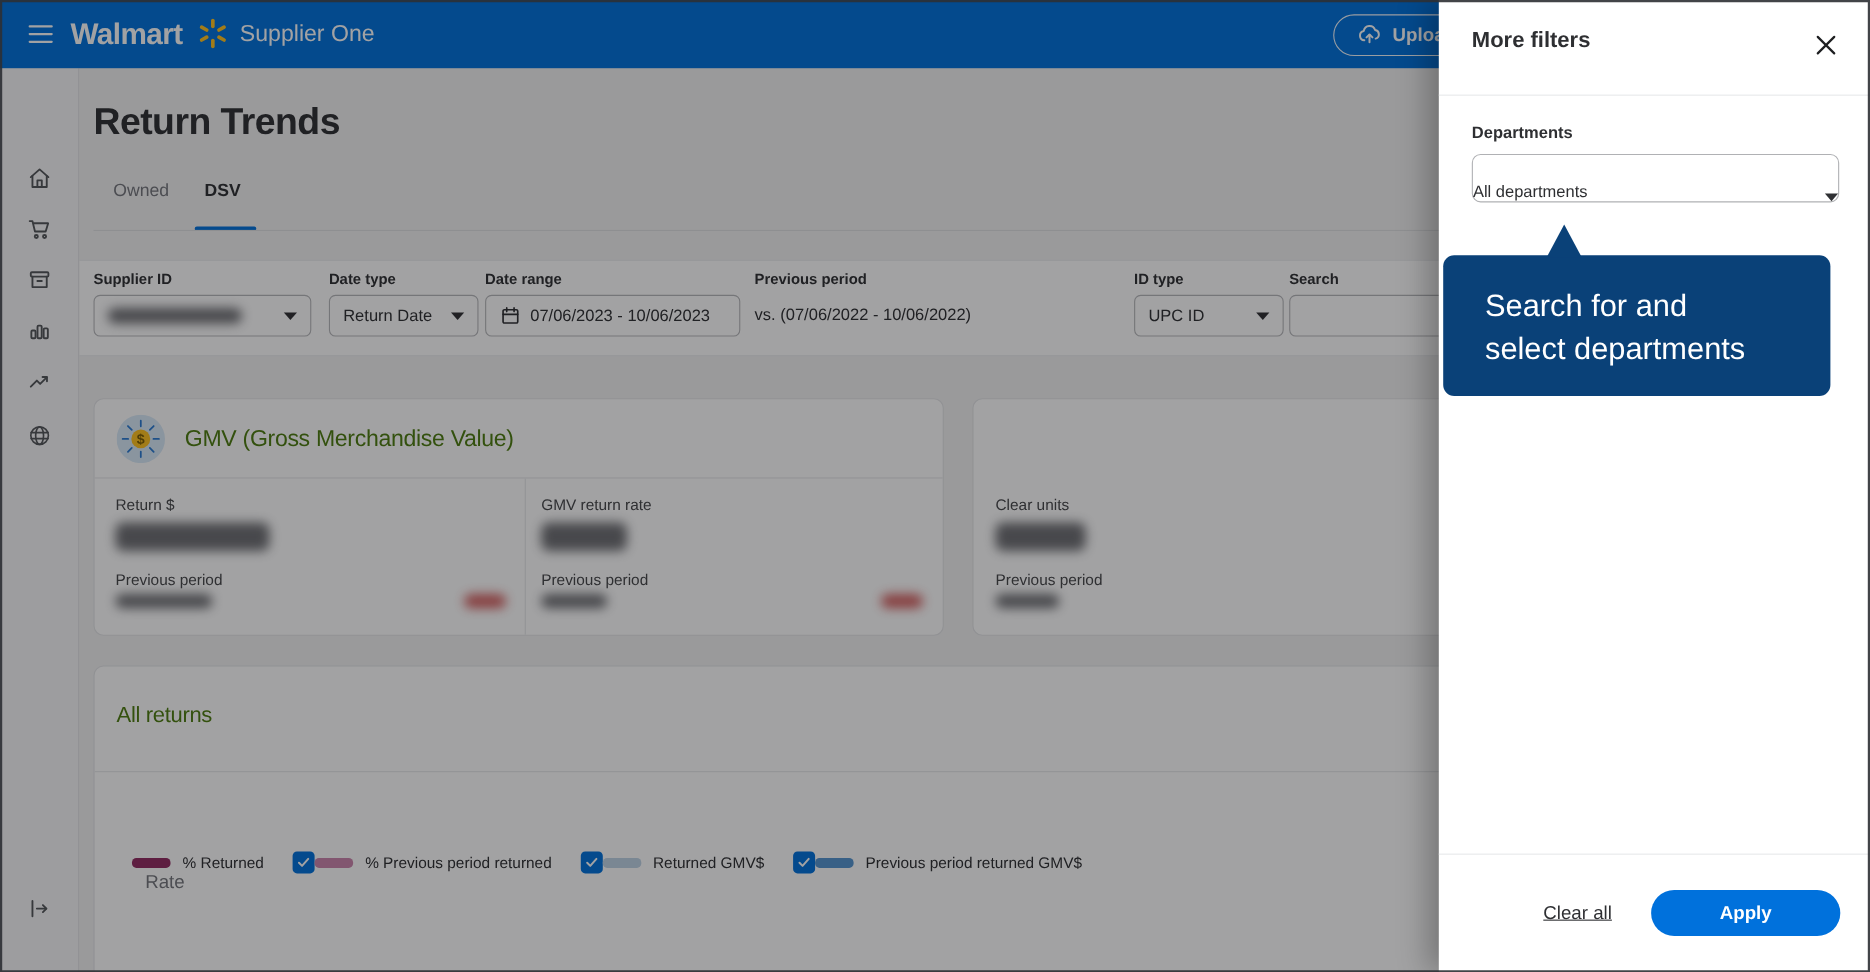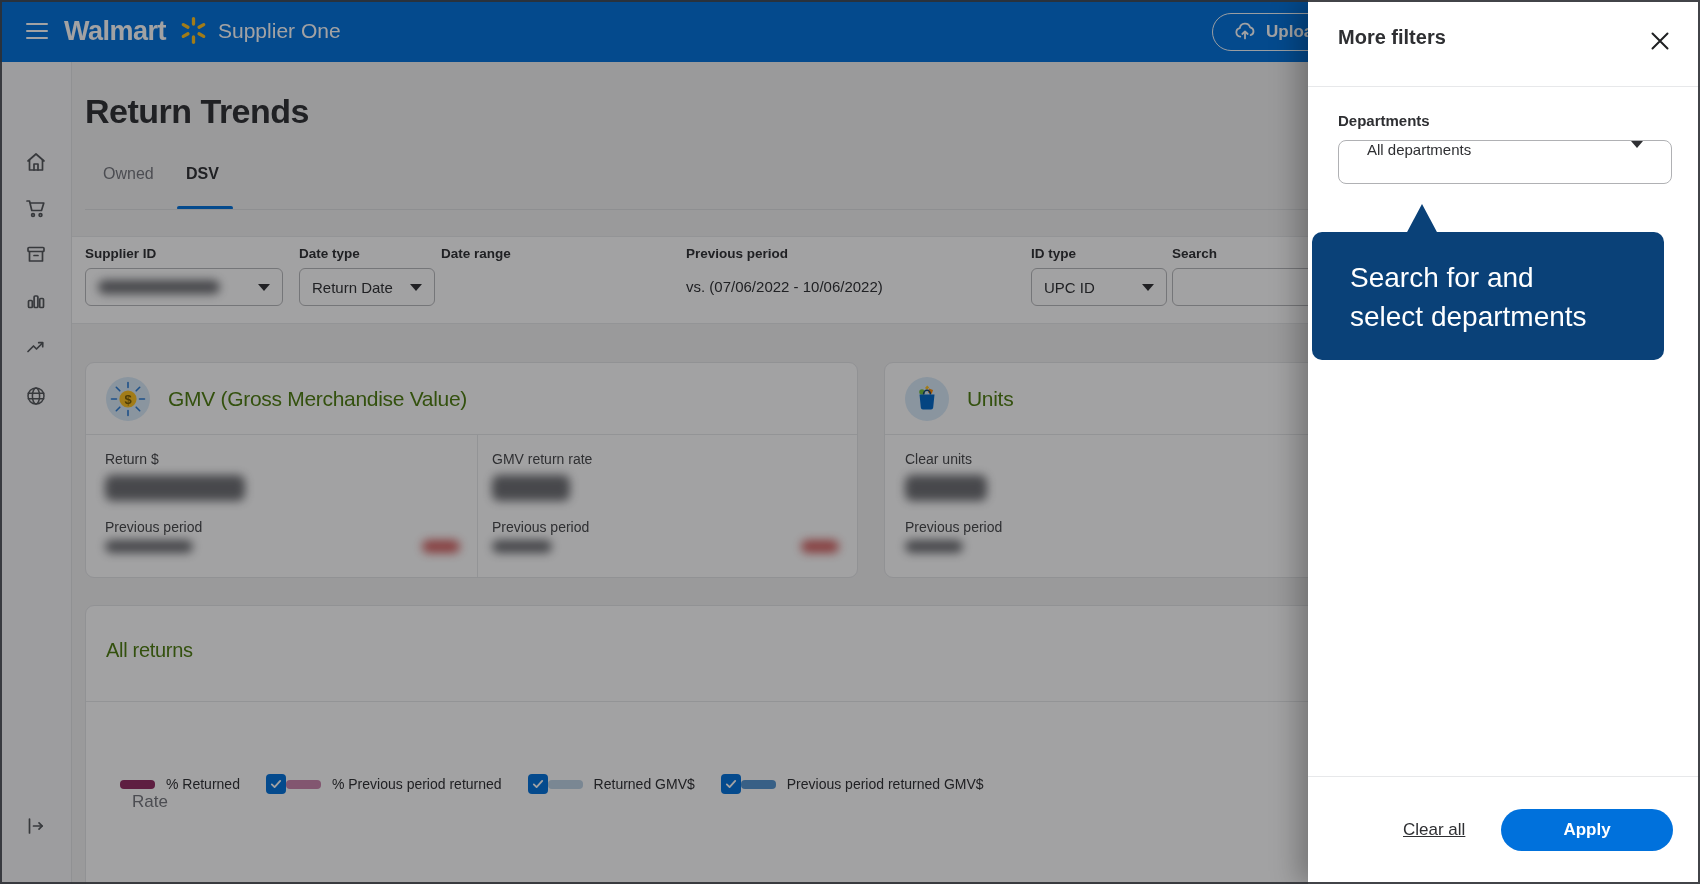--- a/index.html
+++ b/index.html
@@ -54,21 +54,21 @@
 
   
   .scrim { position:absolute; inset:0; background:rgba(10,10,12,.38); z-index:40; }
 
   
   .panel { position:absolute; left:1308px; top:0; width:392px; height:884px; background:#fff; z-index:50; box-shadow:-10px 0 26px rgba(0,0,0,.28); }
   .panel-title { position:absolute; left:30px; top:26px; font-size:20px; font-weight:700; color:#2e2f32; }
   .close-btn { position:absolute; right:26px; top:28px; width:28px; height:28px; background:none; border:none; cursor:pointer; }
   .panel-div { position:absolute; left:0; right:0; height:1px; background:#e7e8ea; }
   .dept-label { position:absolute; left:30px; top:112px; font-size:15px; font-weight:700; color:#2e2f32; }
-  .dept-select { position:absolute; left:30px; top:140px; width:334px; height:44px; border:1px solid #b0b1b4; border-radius:8px; background:#fff; display:flex; align-items:flex-start; padding:0 28px; font-size:15px; color:#2e2f32; cursor:pointer; }
+  .dept-select { position:absolute; left:30px; top:140px; width:334px; height:44px; border:1px solid #b0b1b4; border-radius:8px; background:#fff; display:flex; align-items:flex-end; padding:0 0; font-size:15px; color:#2e2f32; cursor:pointer; }
   .dept-select .grow { flex:1; }
 
   .tooltip { position:absolute; left:4px; top:232px; width:352px; min-height:122px; border-radius:10px; background:#0a4178; color:#fff; padding:26px 28px 24px 38px; font-size:28px; line-height:39px; font-weight:400; }
   .tooltip .pointer { position:absolute; left:94px; top:-28px; width:0; height:0; border-left:16px solid transparent; border-right:16px solid transparent; border-bottom:30px solid #0a4178; }
   .tooltip .txt { display:block; width:260px; }
 
   .clear-all { position:absolute; left:95px; top:820px; background:none; border:none; font-size:17px; color:#2e2f32; text-decoration:underline; cursor:pointer; font-family:inherit; }
   .apply-btn { position:absolute; left:193px; top:809px; width:172px; height:42px; border:none; border-radius:22px; background:#0071dc; color:#fff; font-size:17px; font-weight:700; cursor:pointer; font-family:inherit; }
 
   .frame { position:absolute; inset:0; z-index:90; pointer-events:none; box-shadow:inset 0 0 0 2px rgba(45,48,52,.9); }
@@ -175,20 +175,27 @@
     </div>
 
     <div class="f-label" style="left:227px">Date type</div>
     <div class="control" style="left:227px; width:136px">
       <span>Return Date</span>
       <div class="grow"></div>
         <div class="tri"></div>
     </div>
 
     <div class="f-label" style="left:369px">Date range</div>
+    <div class="control" style="left:369px; width:232px">
+      <svg width="20" height="20" viewBox="0 0 24 24" fill="none" stroke="#2e2f32" stroke-width="1.8" stroke-linecap="round">
+          <rect x="4" y="5.5" width="16" height="14.5" rx="1.5"></rect>
+          <path d="M8 3.5v4M16 3.5v4M4 10.5h16"></path>
+        </svg>
+      <span>07/06/2023 - 10/06/2023</span>
+    </div>
 
     <div class="f-label" style="left:614px">Previous period</div>
     <div class="prev-text">vs. (07/06/2022 - 10/06/2022)</div>
 
     <div class="f-label" style="left:959px">ID type</div>
     <div class="control" style="left:959px; width:136px">
       <span>UPC ID</span>
       <div class="grow"></div>
         <div class="tri"></div>
     </div>
@@ -217,31 +224,20 @@
       <div class="redact red" style="left:336px; top:177px; width:38px; height:13px"></div>
 
       <div class="m-label" style="left:406px; top:88px">GMV return rate</div>
       <div class="redact" style="left:406px; top:112px; width:78px; height:26px"></div>
       <div class="m-label" style="left:406px; top:156px">Previous period</div>
       <div class="redact" style="left:406px; top:177px; width:60px; height:13px"></div>
       <div class="redact red" style="left:715px; top:177px; width:38px; height:13px"></div>
     </div>
 
     <div class="card" style="left:812px; top:300px; width:773px; height:216px">
-      <div class="card-head">
-        <svg width="44" height="44" viewBox="0 0 44 44">
-          <circle cx="22" cy="22" r="22" fill="#d9eaf8"></circle>
-          <circle cx="17" cy="15" r="2.8" fill="#76c043"></circle>
-          <path d="m24 11.5 4 1.4-1.2 3.8-3.8-1.2Z" fill="#ff8a00"></path>
-          <path d="m20 11 2.2-2.4 2 1.8-2.2 2.4Z" fill="#ffc220"></path>
-          <path d="M14.5 17.5h15l-1.3 13a2.2 2.2 0 0 1-2.2 2h-8a2.2 2.2 0 0 1-2.2-2Z" fill="#0068c9"></path>
-          <path d="M18.6 17.5c0-2.4 1.6-4.2 3.4-4.2s3.4 1.8 3.4 4.2" stroke="#0a4178" stroke-width="1.6" fill="none"></path>
-        </svg>
-        <div class="card-title">Units</div>
-      </div>
       <div class="m-label" style="left:20px; top:88px">Clear units</div>
       <div class="redact" style="left:20px; top:112px; width:82px; height:26px"></div>
       <div class="m-label" style="left:20px; top:156px">Previous period</div>
       <div class="redact" style="left:20px; top:177px; width:58px; height:13px"></div>
     </div>
 
     <div class="card" style="left:13px; top:543px; width:1630px; height:360px">
       <div class="card-title" style="position:absolute; left:20px; top:33px; font-size:20px">All returns</div>
       <div style="position:absolute; left:0; right:0; top:95px; height:1px; background:#e7e8ea"></div>
 

